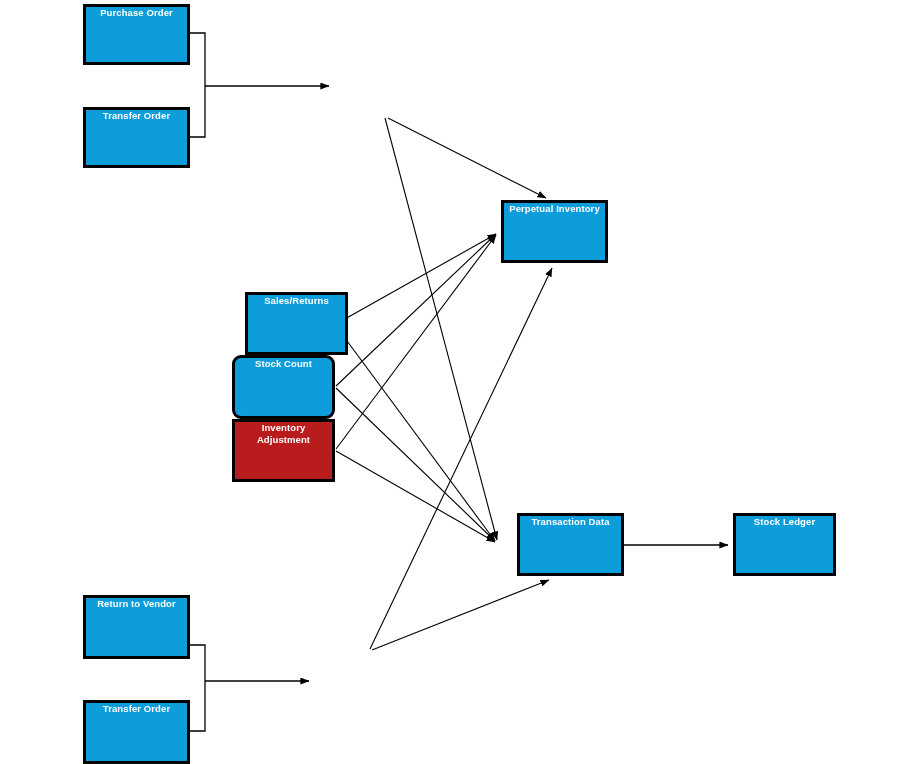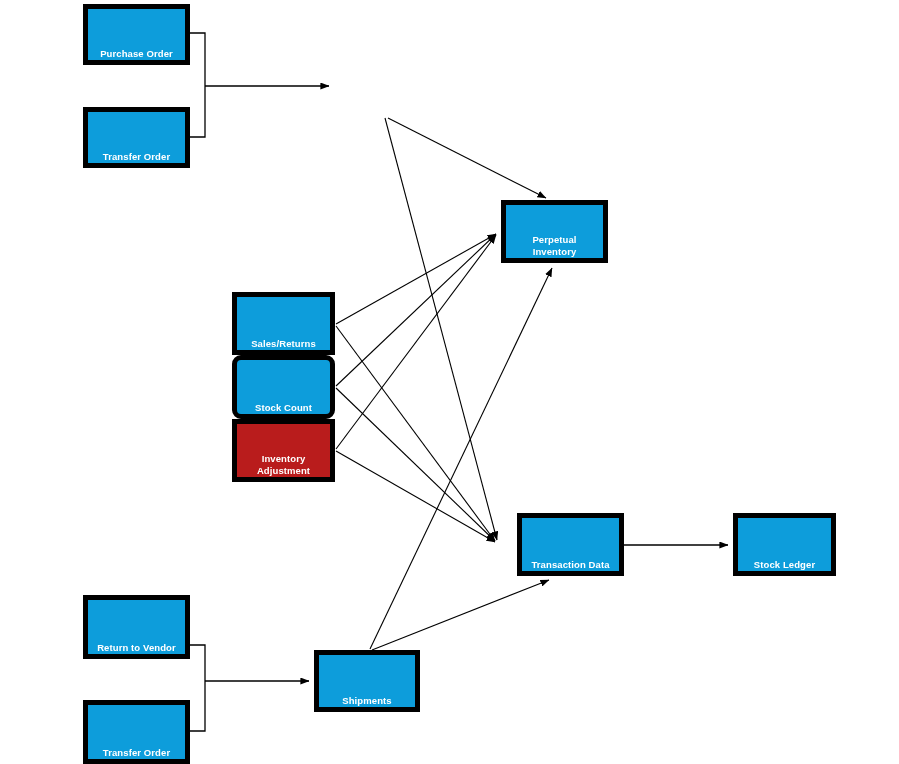--- a/index.html
+++ b/index.html
@@ -23,23 +23,23 @@
     left: 0;
     top: 0;
     width: 899px;
     height: 764px;
     pointer-events: none;
   }
   .node {
     position: absolute;
     box-sizing: border-box;
     background: #0d9ddb;
-    border: 5px solid #b91c1c;
+    border: 3px solid #b91c1c;
     display: flex;
-    align-items: flex-end;
+    align-items: flex-start;
     justify-content: center;
     text-align: center;
   }
   .node-label {
     color: #ffffff;
     font-family: "Liberation Sans", sans-serif;
     font-size: 9.5px;
     font-weight: bold;
     line-height: 1.25;
     letter-spacing: 0.1px;
@@ -89,21 +89,21 @@
 
   <div class="node" style="left: 83px; top: 107px; width: 107px; height: 61px; background: rgb(13, 157, 219); border-color: rgb(0, 0, 0);">
     <span class="node-label" style="color: rgb(255, 255, 255);">Transfer Order</span>
   </div>
 
 
   <div class="node" style="left: 501px; top: 200px; width: 107px; height: 63px; background: rgb(13, 157, 219); border-color: rgb(0, 0, 0);">
     <span class="node-label" style="color: rgb(255, 255, 255);">Perpetual Inventory</span>
   </div>
 
-  <div class="node" style="left: 232px; top: 292px; width: 103px; height: 63px; background: rgb(13, 157, 219); border-color: rgb(0, 0, 0);">
+  <div class="node" style="left: 245px; top: 292px; width: 103px; height: 63px; background: rgb(13, 157, 219); border-color: rgb(0, 0, 0);">
     <span class="node-label" style="color: rgb(255, 255, 255);">Sales/Returns</span>
   </div>
 
   <div class="node" style="left: 232px; top: 355px; width: 103px; height: 64px; background: rgb(13, 157, 219); border-color: rgb(0, 0, 0); border-radius: 9px;">
     <span class="node-label" style="color: rgb(255, 255, 255);">Stock Count</span>
   </div>
 
   <div class="node" style="left: 232px; top: 419px; width: 103px; height: 63px; background: #b91c1c; border-color: rgb(0, 0, 0);">
     <span class="node-label" style="color: rgb(255, 255, 255);">Inventory
 Adjustment</span>
@@ -118,17 +118,14 @@
   </div>
 
   <div class="node" style="left: 83px; top: 595px; width: 107px; height: 64px; background: rgb(13, 157, 219); border-color: rgb(0, 0, 0);">
     <span class="node-label" style="color: rgb(255, 255, 255);">Return to Vendor</span>
   </div>
 
   <div class="node" style="left: 83px; top: 700px; width: 107px; height: 64px; background: rgb(13, 157, 219); border-color: rgb(0, 0, 0);">
     <span class="node-label" style="color: rgb(255, 255, 255);">Transfer Order</span>
   </div>
 
-  <div class="node" style="left: 314px; top: 650px; width: 106px; height: 62px; background: rgb(13, 157, 219); border-color: rgb(0, 0, 0);">
-    <span class="node-label" style="color: rgb(255, 255, 255);">Shipments</span>
-  </div>
 
 </div>
 
 </body></html>

